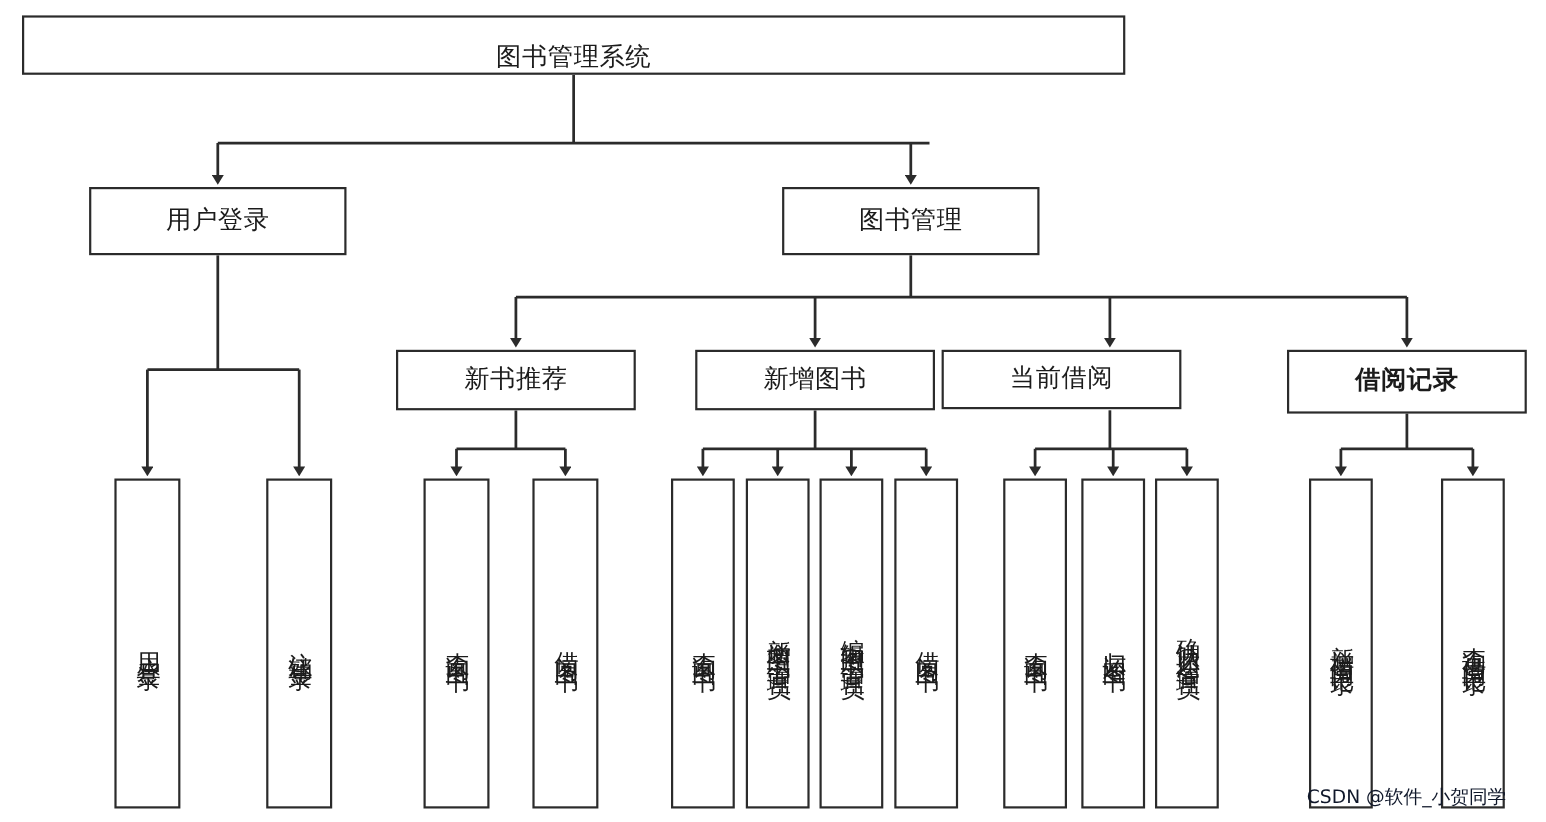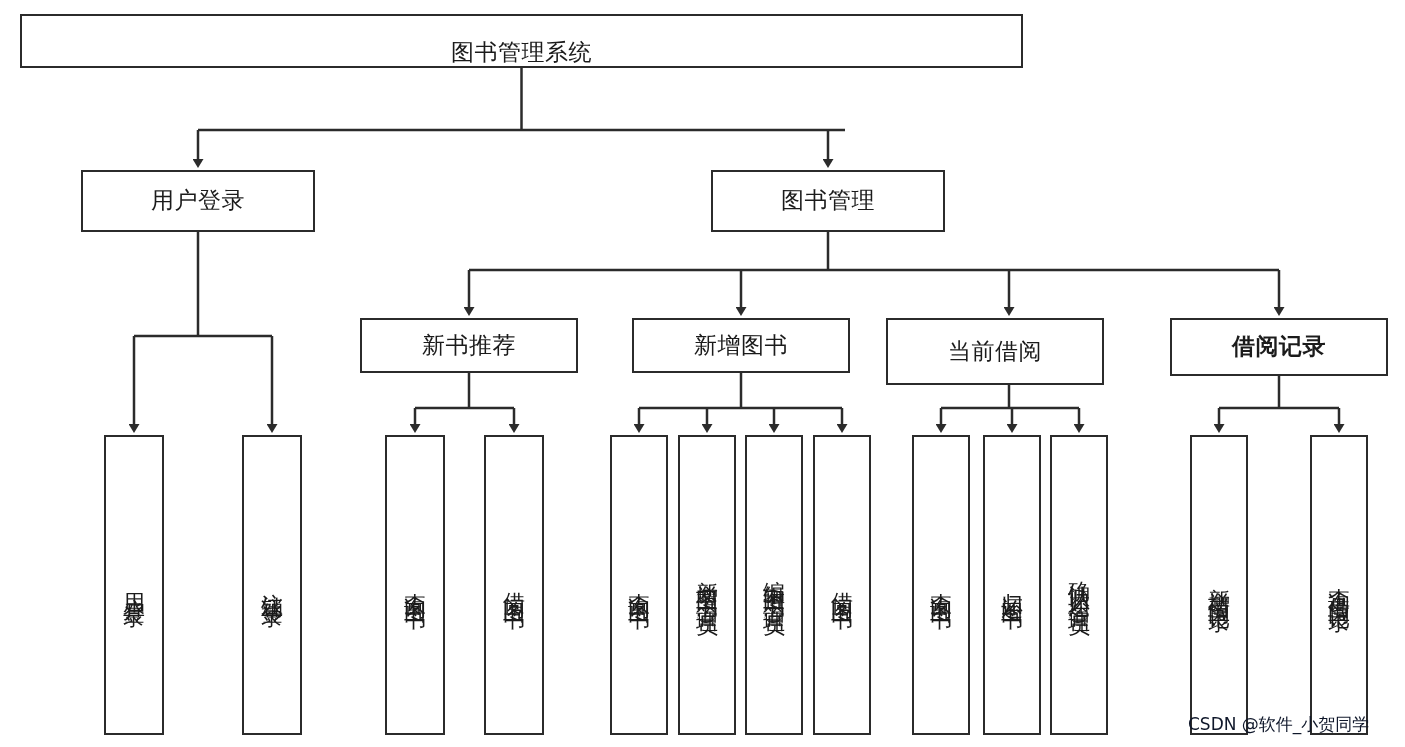--- a/index.html
+++ b/index.html
@@ -129,21 +129,21 @@
   <div class="node horizontal" style="left: 711px; top: 170px; width: 234px; height: 62px; justify-content: center;">
     <span class="node-label">图书管理</span>
   </div>
 
   <div class="node horizontal" style="left: 360px; top: 318px; width: 218px; height: 55px;">
     <span class="node-label">新书推荐</span>
   </div>
   <div class="node horizontal" style="left: 632px; top: 318px; width: 218px; height: 55px;">
     <span class="node-label">新增图书</span>
   </div>
-  <div class="node horizontal" style="left: 886px; top: 318px; width: 218px; height: 67px;">
+  <div class="node horizontal" style="left: 856px; top: 318px; width: 218px; height: 54px;">
     <span class="node-label">当前借阅</span>
   </div>
   <div class="node horizontal" style="left: 1170px; top: 318px; width: 218px; height: 58px; font-weight: bold;">
     <span class="node-label">借阅记录</span>
   </div>
 
   <div class="node vertical" style="left: 104px; top: 435px; width: 60px; height: 300px;">
     <span class="node-label">用户登录</span>
   </div>
   <div class="node vertical" style="left: 242px; top: 435px; width: 60px; height: 300px;">

